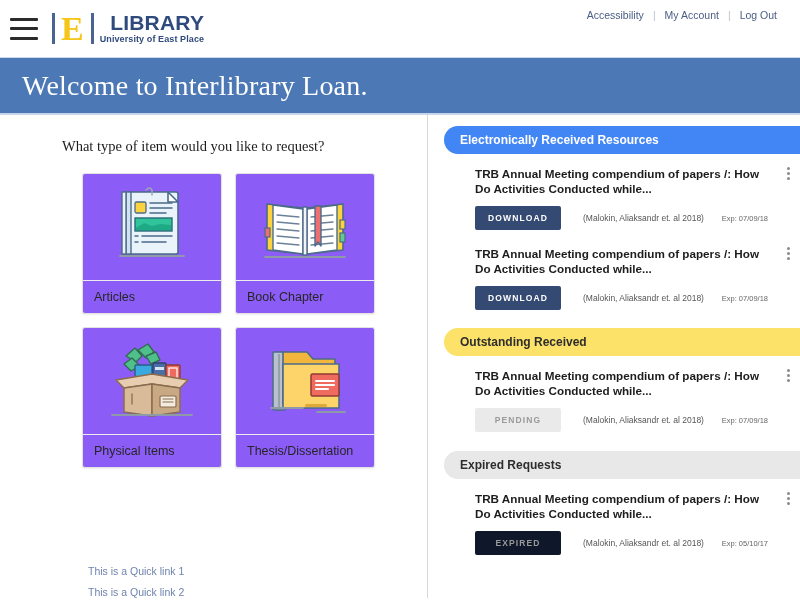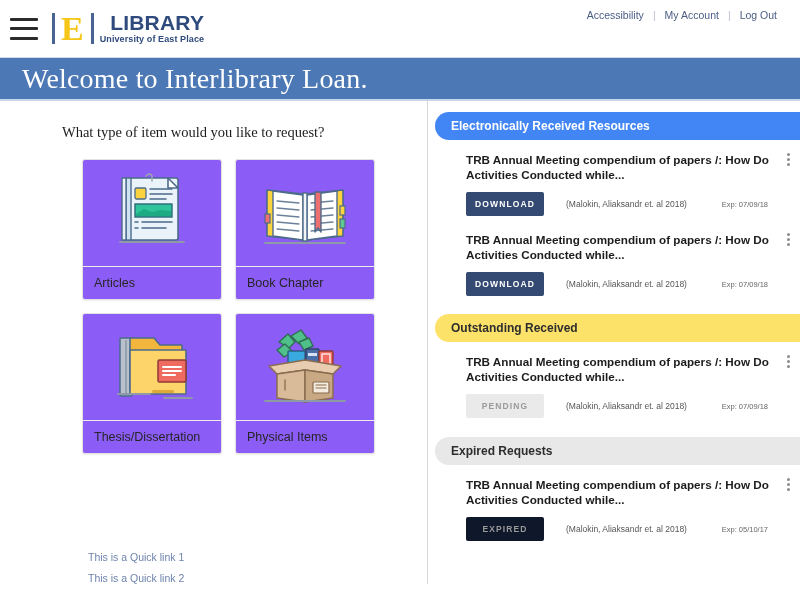--- a/index.html
+++ b/index.html
@@ -60,39 +60,40 @@
     right: 14px; top: 9px;
     display: flex; align-items: center;
     font-size: 10.5px;
     color: #4a5d85;
   }
   .topnav a { color: #4a5d85; text-decoration: none; padding: 0 9px; }
   .topnav .sep { color: #b9c2d4; }
 
   
   .hero {
-    height: 44px;
+    height: 58px;
     background: #4c78b5;
     border-top: 1px solid #cfd9e9;
     border-bottom: 2px solid #c8d4e8;
     display: flex; align-items: center;
   }
   .hero h1 {
     color: #ffffff;
     font-family: "Liberation Serif", serif;
     font-size: 28px;
     font-weight: normal;
     padding-left: 22px;
     letter-spacing: 0.2px;
   }
 
   
   .body {
     display: flex;
     height: 483px;
+    gap: 9px;
   }
   .left {
     width: 428px;
     border-right: 1px solid #d8d8d8;
     position: relative;
   }
   .right {
     flex: 1;
     padding-top: 11px;
     overflow: hidden;
@@ -170,21 +171,21 @@
     color: #1d1d1d;
     line-height: 15px;
     max-width: 315px;
   }
   .item-row {
     display: flex;
     align-items: center;
     padding-top: 10px;
   }
   .btn {
-    width: 78px;
+    width: 86px;
     text-align: center;
     font-size: 8.5px;
     font-weight: bold;
     letter-spacing: 1.1px;
     padding: 7px 0;
     border-radius: 2px;
     border: none;
     font-family: "Liberation Sans", sans-serif;
   }
   .btn.download { background: #354a72; color: #ffffff; cursor: pointer; }
@@ -303,41 +304,20 @@
               <rect x="83" y="49" width="5" height="9" fill="#5fc98f" stroke="#4c6b8a" stroke-width="1.2"></rect>
               <rect x="8" y="44" width="5" height="9" fill="#ee6f6f" stroke="#4c6b8a" stroke-width="1.2"></rect>
               <line x1="8" y1="73" x2="88" y2="73" stroke="#8e9aa6" stroke-width="1.8" stroke-linecap="round"></line>
             </svg>
           </div>
           <div class="card-label">Book Chapter</div>
         </div>
 
         <div class="card">
           <div class="card-art">
-            <svg width="96" height="86" viewBox="0 0 96 86">
-              <rect x="16" y="14" width="12" height="58" rx="1" fill="#b9c2cc" stroke="#4c6b8a" stroke-width="1.5"></rect>
-              <line x1="22" y1="16" x2="22" y2="70" stroke="#7d8a97" stroke-width="1.2"></line>
-              <path d="M26 14 L50 14 L56 21 L78 21 L78 66 L26 66 Z" fill="#f2b63c" stroke="#4c6b8a" stroke-width="1.6" stroke-linejoin="round"></path>
-              <path d="M26 26 L82 26 L82 70 L26 70 Z" fill="#fdd46a" stroke="#4c6b8a" stroke-width="1.6" stroke-linejoin="round"></path>
-              <rect x="54" y="36" width="28" height="22" rx="1.5" fill="#ef6b5f" stroke="#8e3a34" stroke-width="1.5"></rect>
-              <g stroke="#ffffff" stroke-width="2" stroke-linecap="round">
-                <line x1="59" y1="43" x2="77" y2="43"></line>
-                <line x1="59" y1="47" x2="77" y2="47"></line>
-                <line x1="59" y1="51" x2="71" y2="51"></line>
-              </g>
-              <rect x="48" y="66" width="22" height="3" rx="1.5" fill="#e0a937"></rect>
-              <line x1="14" y1="70" x2="46" y2="70" stroke="#8e9aa6" stroke-width="1.8" stroke-linecap="round"></line>
-              <line x1="60" y1="74" x2="88" y2="74" stroke="#8e9aa6" stroke-width="1.8" stroke-linecap="round"></line>
-            </svg>
-          </div>
-          <div class="card-label">Thesis/Dissertation</div>
-        </div>
-
-        <div class="card">
-          <div class="card-art">
             <svg width="100" height="86" viewBox="0 0 100 86">
               <g fill="#4fc08a" stroke="#2f6d52" stroke-width="1.4" stroke-linejoin="round">
                 <path d="M24 18 L33 10 L40 18 L34 24 Z"></path>
                 <path d="M36 12 L46 6 L52 14 L44 20 Z"></path>
                 <path d="M22 26 L30 20 L38 28 L29 33 Z"></path>
                 <path d="M44 18 L54 14 L58 22 L49 26 Z"></path>
               </g>
               <rect x="33" y="27" width="17" height="22" rx="1" fill="#39a9e0" stroke="#2a5f80" stroke-width="1.4"></rect>
               <path d="M35 45 L40 37 L44 42 L48 38 L48 47 L35 47 Z" fill="#f7d74a"></path>
               <rect x="51" y="25" width="13" height="24" rx="1" fill="#4a6fa8" stroke="#2c4468" stroke-width="1.4"></rect>
@@ -352,20 +332,41 @@
                 <line x1="61" y1="61" x2="71" y2="61"></line>
                 <line x1="61" y1="64" x2="71" y2="64"></line>
               </g>
               <line x1="30" y1="56" x2="30" y2="66" stroke="#8a6c4f" stroke-width="1.3" stroke-linecap="round"></line>
               <line x1="10" y1="77" x2="90" y2="77" stroke="#8e9aa6" stroke-width="1.8" stroke-linecap="round"></line>
             </svg>
           </div>
           <div class="card-label">Physical Items</div>
         </div>
 
+        <div class="card">
+          <div class="card-art">
+            <svg width="96" height="86" viewBox="0 0 96 86">
+              <rect x="16" y="14" width="12" height="58" rx="1" fill="#b9c2cc" stroke="#4c6b8a" stroke-width="1.5"></rect>
+              <line x1="22" y1="16" x2="22" y2="70" stroke="#7d8a97" stroke-width="1.2"></line>
+              <path d="M26 14 L50 14 L56 21 L78 21 L78 66 L26 66 Z" fill="#f2b63c" stroke="#4c6b8a" stroke-width="1.6" stroke-linejoin="round"></path>
+              <path d="M26 26 L82 26 L82 70 L26 70 Z" fill="#fdd46a" stroke="#4c6b8a" stroke-width="1.6" stroke-linejoin="round"></path>
+              <rect x="54" y="36" width="28" height="22" rx="1.5" fill="#ef6b5f" stroke="#8e3a34" stroke-width="1.5"></rect>
+              <g stroke="#ffffff" stroke-width="2" stroke-linecap="round">
+                <line x1="59" y1="43" x2="77" y2="43"></line>
+                <line x1="59" y1="47" x2="77" y2="47"></line>
+                <line x1="59" y1="51" x2="71" y2="51"></line>
+              </g>
+              <rect x="48" y="66" width="22" height="3" rx="1.5" fill="#e0a937"></rect>
+              <line x1="14" y1="70" x2="46" y2="70" stroke="#8e9aa6" stroke-width="1.8" stroke-linecap="round"></line>
+              <line x1="60" y1="74" x2="88" y2="74" stroke="#8e9aa6" stroke-width="1.8" stroke-linecap="round"></line>
+            </svg>
+          </div>
+          <div class="card-label">Thesis/Dissertation</div>
+        </div>
+
       </div>
 
       <div class="quick">
         <a href="#" class="quick-link">This is a Quick link 1</a>
         <a href="#" class="quick-link">This is a Quick link 2</a>
       </div>
     </div>
 
     <div class="right">
 

